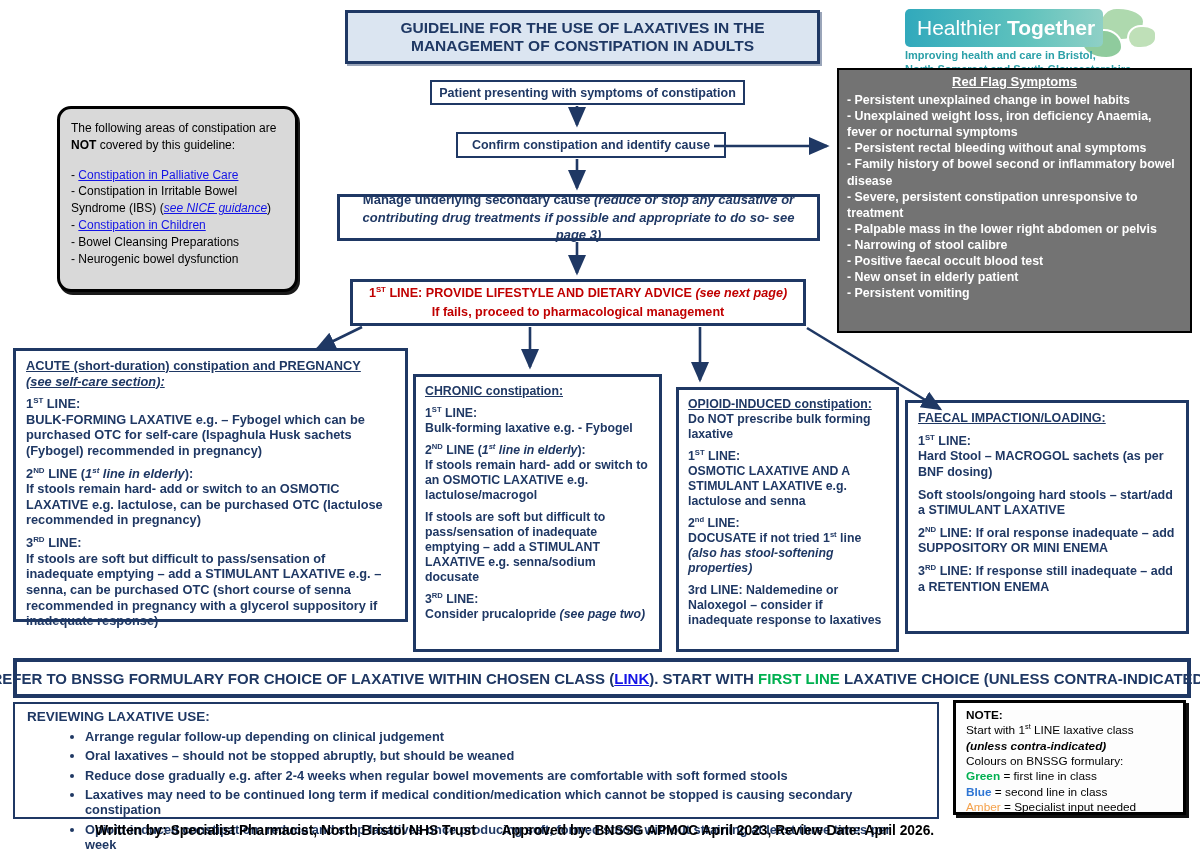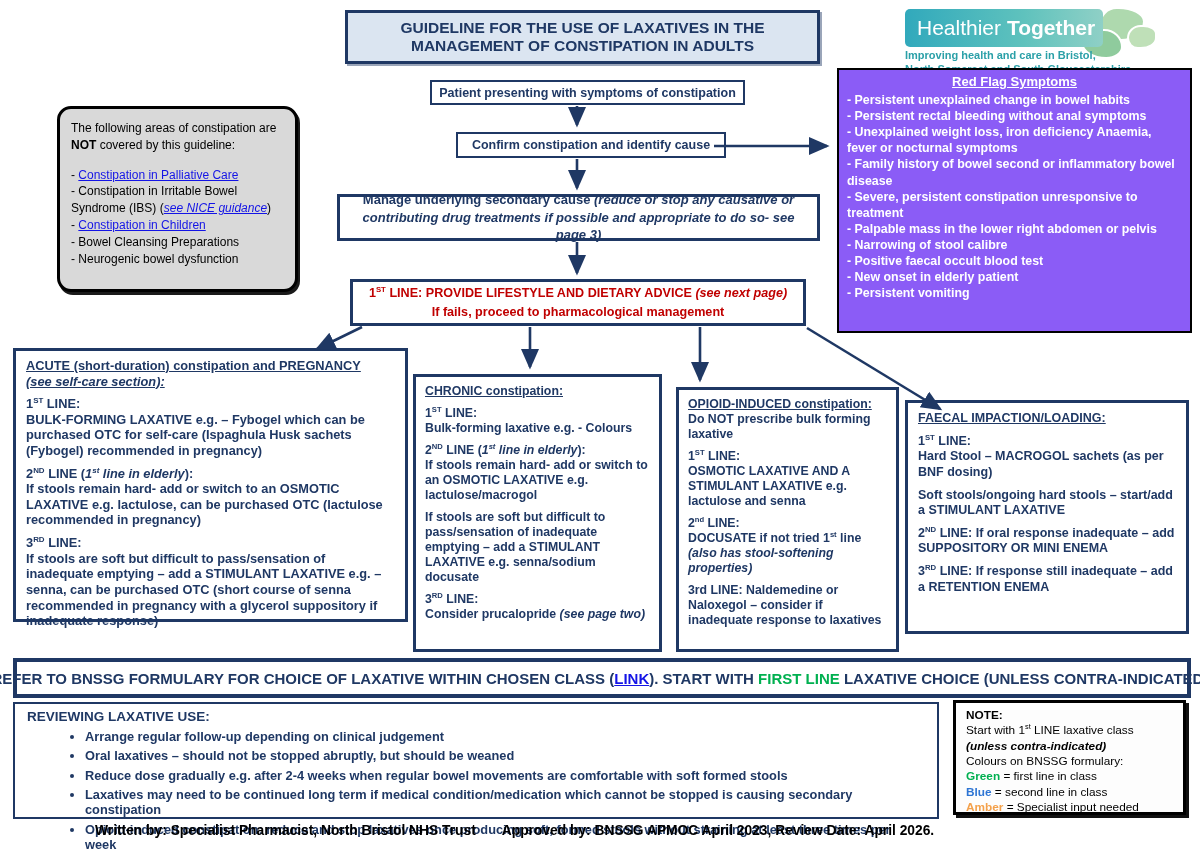--- a/index.html
+++ b/index.html
@@ -51,21 +51,21 @@
 
   
   .grey-box { left:57px; top:106px; width:241px; height:186px;
     background:#d9d9d9; border:3px solid #000; border-radius:14px;
     box-shadow:2px 3px 0 #1a1a1a; color:#000;
     font-size:12px; line-height:1.4; padding:11px 11px; }
   .grey-box .items { margin-top:13px; }
 
   
   .redflag-box { left:837px; top:68px; width:355px; height:265px;
-    background:#8b5cf6; border:2.5px solid #000; color:#fff; font-weight:bold;
+    background:#737373; border:2.5px solid #000; color:#fff; font-weight:bold;
     font-size:12.4px; line-height:1.3; padding:4px 8px; }
   .redflag-box .rf-head { text-align:center; text-decoration:underline; font-size:13px; margin-bottom:1px; }
 
   
   .acute-box { left:13px; top:348px; width:395px; height:274px;
     font-weight:bold; font-size:12.8px; line-height:1.22; padding:7px 10px; }
   .chronic-box { left:413px; top:374px; width:249px; height:278px;
     font-weight:bold; font-size:12.3px; line-height:1.22; padding:7px 9px; }
   .opioid-box { left:676px; top:387px; width:223px; height:265px;
     font-weight:bold; font-size:12.3px; line-height:1.22; padding:7px 9px; }
@@ -85,21 +85,21 @@
   .review-box .rv-head { font-weight:bold; font-size:13.5px; }
   .review-box ul { margin:3px 0 0 0; padding-left:58px; font-size:12.8px; font-weight:600; }
   .review-box li { margin:4.5px 0; }
 
   
   .note-box { left:953px; top:700px; width:233px; height:115px; background:#fdfdfd;
     border:3px solid #000; box-shadow:3px 3px 0 #111; color:#000;
     font-size:11.8px; line-height:1.3; padding:5px 10px; }
   .note-green { color:#00b050; font-weight:bold; }
   .note-blue  { color:#2e75d4; font-weight:bold; }
-  .note-amber { color:#f4a14b; font-weight:bold; }
+  .note-amber { color:#f4a14b; font-weight:normal; }
 
   
   .footer { left:95px; top:823px; width:1060px; color:#000; font-weight:bold; font-size:13.8px; }
   .footer .sep { display:inline-block; width:26px; }
 
   .arrows { position:absolute; left:0; top:0; width:1200px; height:849px;
     pointer-events:none; z-index:5; }
 </style>
 </head>
 <body>
@@ -163,22 +163,22 @@
     <div><span>- Constipation in Irritable Bowel Syndrome (IBS) (</span><span class="link i">see NICE guidance</span><span>)</span></div>
     <div><span>- </span><span class="link">Constipation in Children</span></div>
     <div>- Bowel Cleansing Preparations</div>
     <div>- Neurogenic bowel dysfunction</div>
   </div>
 </div>
 
 <div class="abs redflag-box">
   <div class="rf-head">Red Flag Symptoms</div>
   <div>- Persistent unexplained change in bowel habits</div>
+  <div>- Unexplained weight loss, iron deficiency Anaemia, fever or nocturnal symptoms</div>
   <div>- Persistent rectal bleeding without anal symptoms</div>
-  <div>- Unexplained weight loss, iron deficiency Anaemia, fever or nocturnal symptoms</div>
   <div>- Family history of bowel second or inflammatory bowel disease</div>
   <div>- Severe, persistent constipation unresponsive to treatment</div>
   <div>- Palpable mass in the lower right abdomen or pelvis</div>
   <div>- Narrowing of stool calibre</div>
   <div>- Positive faecal occult blood test</div>
   <div>- New onset in elderly patient</div>
   <div>- Persistent vomiting</div>
 </div>
 
 <div class="box acute-box">
@@ -188,21 +188,21 @@
   <div>BULK-FORMING LAXATIVE e.g. – Fybogel which can be purchased OTC for self-care (Ispaghula Husk sachets (Fybogel) recommended in pregnancy)</div>
   <div class="p"><span>2</span><sup>ND</sup><span> LINE (</span><span class="i"><span>1</span><sup>st</sup><span> line in elderly</span></span><span>):</span></div>
   <div>If stools remain hard- add or switch to an OSMOTIC LAXATIVE e.g. lactulose, can be purchased OTC (lactulose recommended in pregnancy)</div>
   <div class="p"><span>3</span><sup>RD</sup><span> LINE:</span></div>
   <div>If stools are soft but difficult to pass/sensation of inadequate emptying – add a STIMULANT LAXATIVE e.g. – senna, can be purchased OTC (short course of senna recommended in pregnancy with a glycerol suppository if inadequate response)</div>
 </div>
 
 <div class="box chronic-box">
   <div class="h-underline">CHRONIC constipation:</div>
   <div class="p"><span>1</span><sup>ST</sup><span> LINE:</span></div>
-  <div>Bulk-forming laxative e.g. - Colours</div>
+  <div>Bulk-forming laxative e.g. - Fybogel</div>
   <div class="p"><span>2</span><sup>ND</sup><span> LINE (</span><span class="i"><span>1</span><sup>st</sup><span> line in elderly</span></span><span>):</span></div>
   <div>If stools remain hard- add or switch to an OSMOTIC LAXATIVE e.g. lactulose/macrogol</div>
   <div class="p">If stools are soft but difficult to pass/sensation of inadequate emptying – add a STIMULANT LAXATIVE e.g. senna/sodium docusate</div>
   <div class="p"><span>3</span><sup>RD</sup><span> LINE:</span></div>
   <div><span>Consider prucalopride </span><span class="i">(see page two)</span></div>
 </div>
 
 <div class="box opioid-box">
   <div class="h-underline">OPIOID-INDUCED constipation:</div>
   <div>Do NOT prescribe bulk forming laxative</div>

